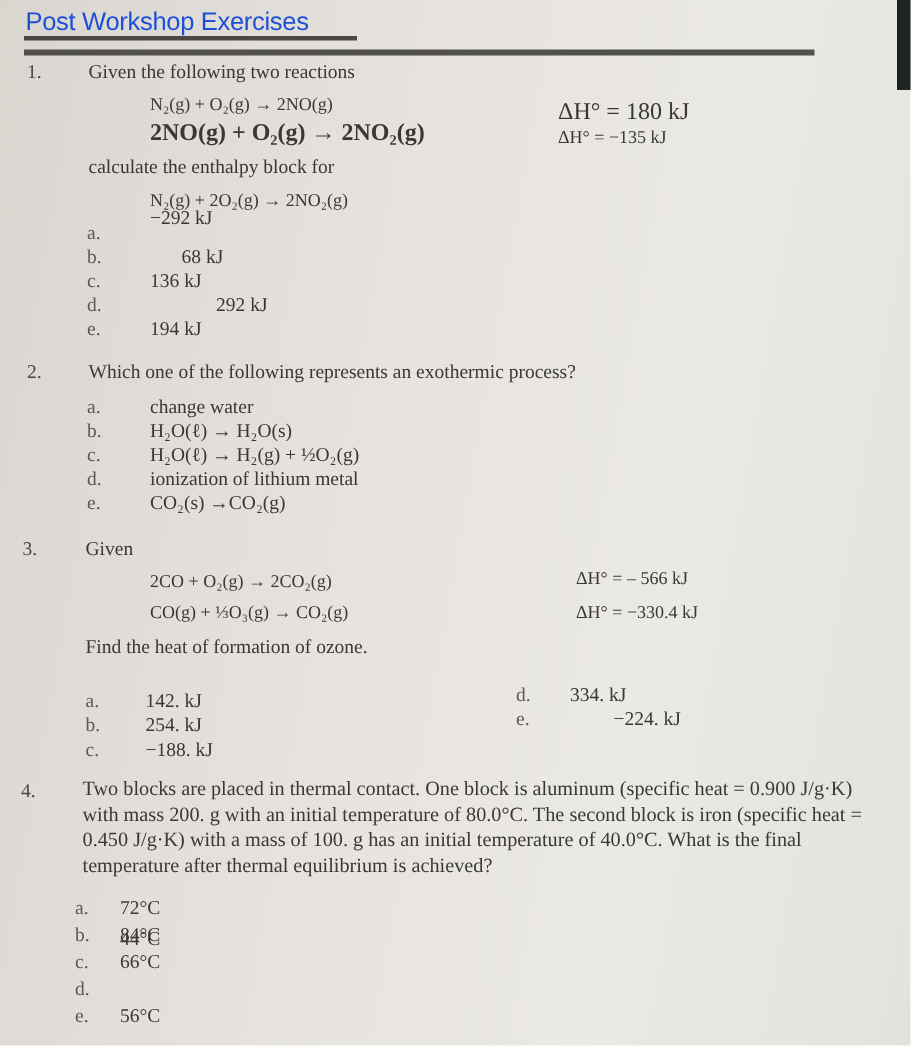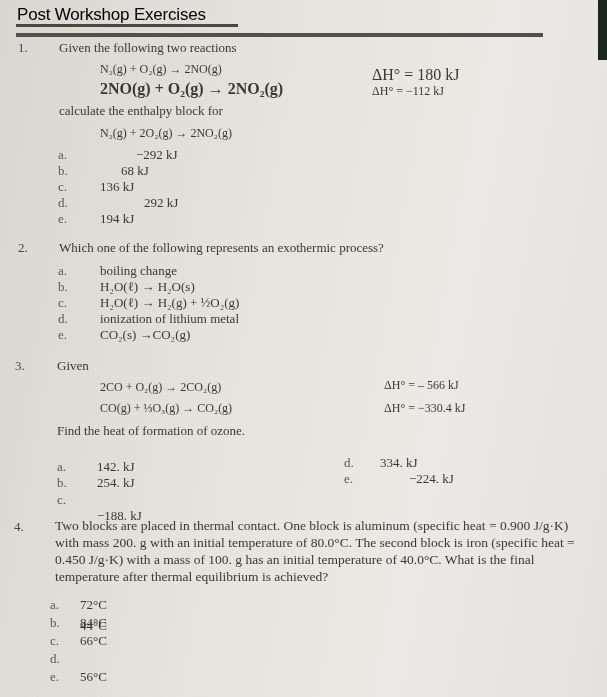--- a/index.html
+++ b/index.html
@@ -6,21 +6,21 @@
   body {
     width:607px; height:697px; overflow:hidden; position:relative;
     background: linear-gradient(100deg, #d9d5cf 0%, #e6e3de 40%, #ebe9e5 70%, #e4e2de 100%);
     font-family: "Liberation Serif", "DejaVu Serif", serif;
     color:#3a3836;
   }
   .edge { position:absolute; top:0; right:0; width:9px; height:60px; background:#1e2420; }
   .title {
     position:absolute; left:17px; top:5px;
     font-family: "Liberation Sans", "DejaVu Sans", sans-serif;
-    font-size:17px; font-weight:normal; color:#000000; letter-spacing:-0.2px;
+    font-size:17px; font-weight:normal; color:#1d4ed8; letter-spacing:-0.2px;
   }
   .rule1 { position:absolute; left:16px; top:24px; width:222px; height:3px; background:#4a4744; }
   .rule2 { position:absolute; left:16px; top:33px; width:527px; height:4px; background:#52504c; }
   .abs { position:absolute; white-space:nowrap; font-size:13px; }
   .num { color:#4a4846; }
   .opt { color:#5a5855; }
   .q4 { position:absolute; left:55px; top:517px; width:540px; font-size:13.5px; line-height:17px; white-space:normal; }
 </style>
 </head>
 <body>
@@ -30,42 +30,42 @@
 <div class="title">Post Workshop Exercises</div>
 <div class="rule1"></div>
 <div class="rule2"></div>
 
 <div>
   <div class="abs num" style="left:18px;top:40px;">1.</div>
   <div class="abs" style="left:59px;top:40px;">Given the following two reactions</div>
   <div class="abs" style="left:100px;top:62px;font-size:12px;">N₂(g) + O₂(g) → 2NO(g)</div>
   <div class="abs" style="left:372px;top:66px;font-size:16px;">ΔH° = 180 kJ</div>
   <div class="abs" style="left:100px;top:80px;font-size:16px;font-weight:bold;">2NO(g) + O₂(g) → 2NO₂(g)</div>
-  <div class="abs" style="left:372px;top:84px;font-size:12px;">ΔH° = −112 kJ</div>
+  <div class="abs" style="left:372px;top:84px;font-size:12px;">ΔH° = −135 kJ</div>
   <div class="abs" style="left:59px;top:103px;">calculate the enthalpy block for</div>
   <div class="abs" style="left:100px;top:126px;font-size:12px;">N₂(g) + 2O₂(g) → 2NO₂(g)</div>
   <div>
     <div class="abs opt" style="left:58px;top:147px;">a.</div>
-    <div class="abs" style="left:100px;top:147px;margin-left:36px;">−292 kJ</div>
+    <div class="abs" style="left:100px;top:137px;">−292 kJ</div>
     <div class="abs opt" style="left:58px;top:163px;">b.</div>
     <div class="abs" style="left:100px;top:163px;margin-left:21px;">68 kJ</div>
     <div class="abs opt" style="left:58px;top:179px;">c.</div>
     <div class="abs" style="left:100px;top:179px;">136 kJ</div>
     <div class="abs opt" style="left:58px;top:195px;">d.</div>
     <div class="abs" style="left:100px;top:195px;margin-left:44px;">292 kJ</div>
     <div class="abs opt" style="left:58px;top:211px;">e.</div>
     <div class="abs" style="left:100px;top:211px;">194 kJ</div>
   </div>
 </div>
 
 <div>
   <div class="abs num" style="left:18px;top:240px;">2.</div>
   <div class="abs" style="left:59px;top:240px;">Which one of the following represents an exothermic process?</div>
   <div class="abs opt" style="left:58px;top:263px;">a.</div>
-  <div class="abs" style="left:100px;top:263px;">boiling change</div>
+  <div class="abs" style="left:100px;top:263px;">change water</div>
   <div class="abs opt" style="left:58px;top:279px;">b.</div>
   <div class="abs" style="left:100px;top:279px;">H₂O(ℓ)  →  H₂O(s)</div>
   <div class="abs opt" style="left:58px;top:295px;">c.</div>
   <div class="abs" style="left:100px;top:295px;">H₂O(ℓ)  →  H₂(g)  + ½O₂(g)</div>
   <div class="abs opt" style="left:58px;top:311px;">d.</div>
   <div class="abs" style="left:100px;top:311px;">ionization of lithium metal</div>
   <div class="abs opt" style="left:58px;top:327px;">e.</div>
   <div class="abs" style="left:100px;top:327px;">CO₂(s) →CO₂(g)</div>
 </div>
 
@@ -75,21 +75,21 @@
   <div class="abs" style="left:100px;top:380px;font-size:12px;">2CO  +  O₂(g)  →  2CO₂(g)</div>
   <div class="abs" style="left:384px;top:378px;font-size:12px;">ΔH° = – 566 kJ</div>
   <div class="abs" style="left:100px;top:401px;font-size:12px;">CO(g)  + ⅓O₃(g)  →  CO₂(g)</div>
   <div class="abs" style="left:384px;top:401px;font-size:12px;">ΔH° = −330.4 kJ</div>
   <div class="abs" style="left:57px;top:423px;">Find the heat of formation of ozone.</div>
   <div class="abs opt" style="left:57px;top:459px;">a.</div>
   <div class="abs" style="left:97px;top:459px;">142. kJ</div>
   <div class="abs opt" style="left:57px;top:475px;">b.</div>
   <div class="abs" style="left:97px;top:475px;">254. kJ</div>
   <div class="abs opt" style="left:57px;top:492px;">c.</div>
-  <div class="abs" style="left:97px;top:492px;margin-top:16px;">−188. kJ</div>
+  <div class="abs" style="left:97px;top:492px;">−188. kJ</div>
   <div class="abs opt" style="left:344px;top:455px;">d.</div>
   <div class="abs" style="left:380px;top:455px;">334. kJ</div>
   <div class="abs opt" style="left:344px;top:471px;">e.</div>
   <div class="abs" style="left:384px;top:471px;margin-left:25px;">−224. kJ</div>
 </div>
 
 <div>
   <div class="abs num" style="left:14px;top:519px;">4.</div>
   <div class="q4">Two blocks are placed in thermal contact. One block is aluminum (specific heat = 0.900 J/g·K) with mass 200. g with an initial temperature of 80.0°C. The second block is iron (specific heat = 0.450 J/g·K) with a mass of 100. g has an initial temperature of 40.0°C. What is the final temperature after thermal equilibrium is achieved?</div>
   <div class="abs opt" style="left:50px;top:597px;">a.</div>

